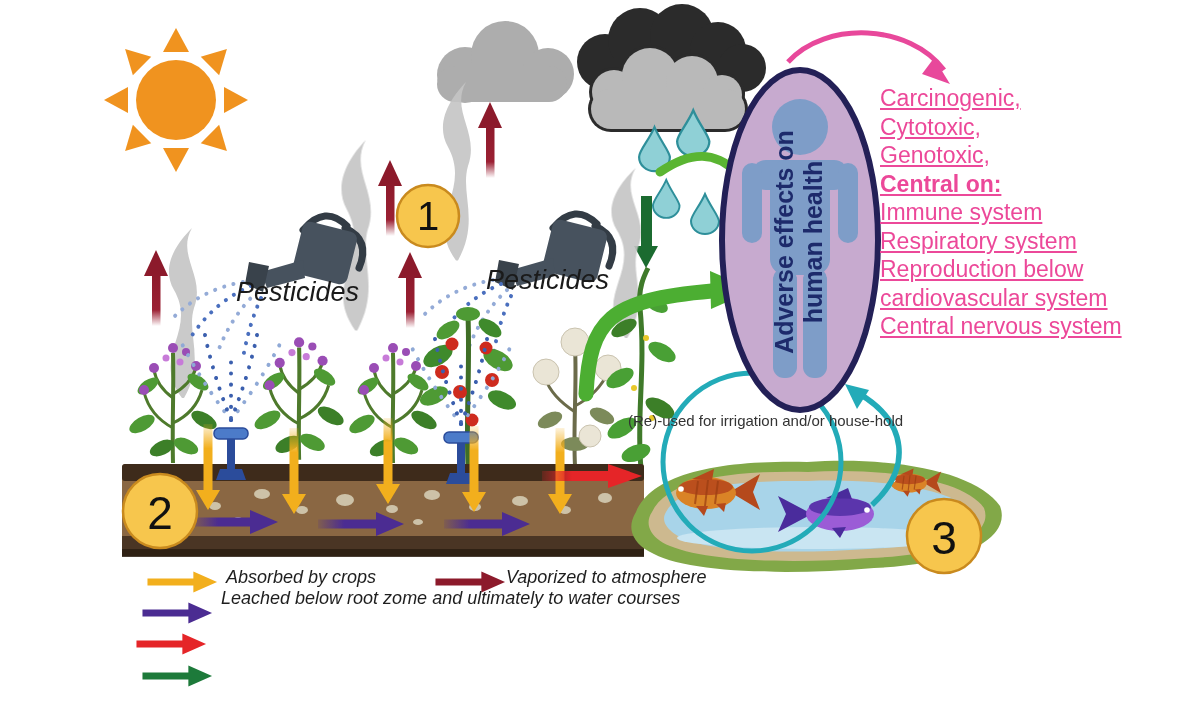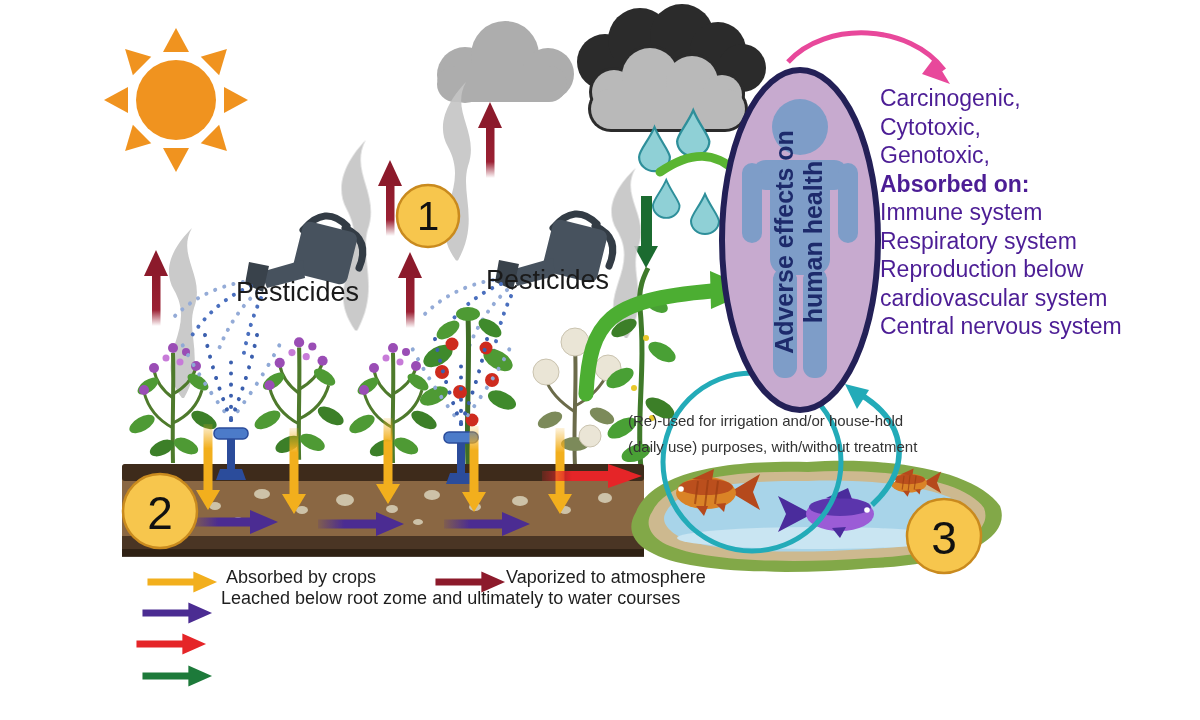--- a/index.html
+++ b/index.html
@@ -1,25 +1,25 @@
 <!DOCTYPE html>
 <html><head>
 <meta charset="utf-8">
 <style>
   html,body{margin:0;padding:0;background:#fff;}
   #stage{position:relative;width:1200px;height:720px;background:#fff;overflow:hidden;
          font-family:"Liberation Sans",sans-serif;}
   #art{position:absolute;left:0;top:0;}
-  .t{position:absolute;color:#111;white-space:nowrap;}
+  .t{position:absolute;color:#111;white-space:nowrap;font-style:italic;}
   .pest{font-size:27px;color:#1a1a1a;}
   .num{position:absolute;text-align:center;color:#111;}
   .ellipse-caption{position:absolute;left:670px;top:212px;width:260px;height:60px;
     transform:rotate(-90deg);text-align:center;font-size:25px;font-weight:bold;
     color:#1D2A6B;line-height:29px;}
-  .effects{position:absolute;left:880px;top:84px;font-size:23px;line-height:28.5px;color:#4c1d95;}
+  .effects{position:absolute;left:880px;top:84px;font-size:23px;line-height:28.5px;color:#ec4899;text-decoration:underline;}
   .effects .bold{font-weight:bold;}
   .reuse{position:absolute;left:628px;top:408px;font-size:15px;line-height:26px;color:#333;}
   .legend-label{font-size:18px;color:#1e1e1e;}
   .legend-arrow{position:absolute;width:74px;height:26px;}
   .legend-arrow svg{display:block;width:74px;height:26px;}
 </style>
 </head>
 <body>
 
 <div id="stage">
@@ -375,31 +375,30 @@
 
 <div class="ellipse-caption">
   <div>Adverse effects on</div>
   <div>human health</div>
 </div>
 
 <div class="effects">
   <div>Carcinogenic,</div>
   <div>Cytotoxic,</div>
   <div>Genotoxic,</div>
-  <div class="bold">Absorbed on:</div>
+  <div class="bold">Central on:</div>
   <div>Immune system</div>
   <div>Respiratory system</div>
   <div>Reproduction below</div>
   <div>cardiovascular system</div>
   <div>Central nervous system</div>
 </div>
 
 <div class="reuse">
   <div>(Re)-used for irrigation and/or house-hold</div>
-  <div>(daily use) purposes, with/without treatment</div>
 </div>
 
 <div class="legend-arrow" style="left:146px;top:569px">
   <svg viewBox="0 0 100 30" preserveAspectRatio="none">
         <path d="M2,11 L64,11 L64,3 L96,15 L64,27 L64,19 L2,19 Z" fill="#F2AF1D"></path>
       </svg>
 </div>
 <div class="t legend-label" style="left:226px;top:567px">Absorbed by crops</div>
 
 <div class="legend-arrow" style="left:434px;top:569px">

